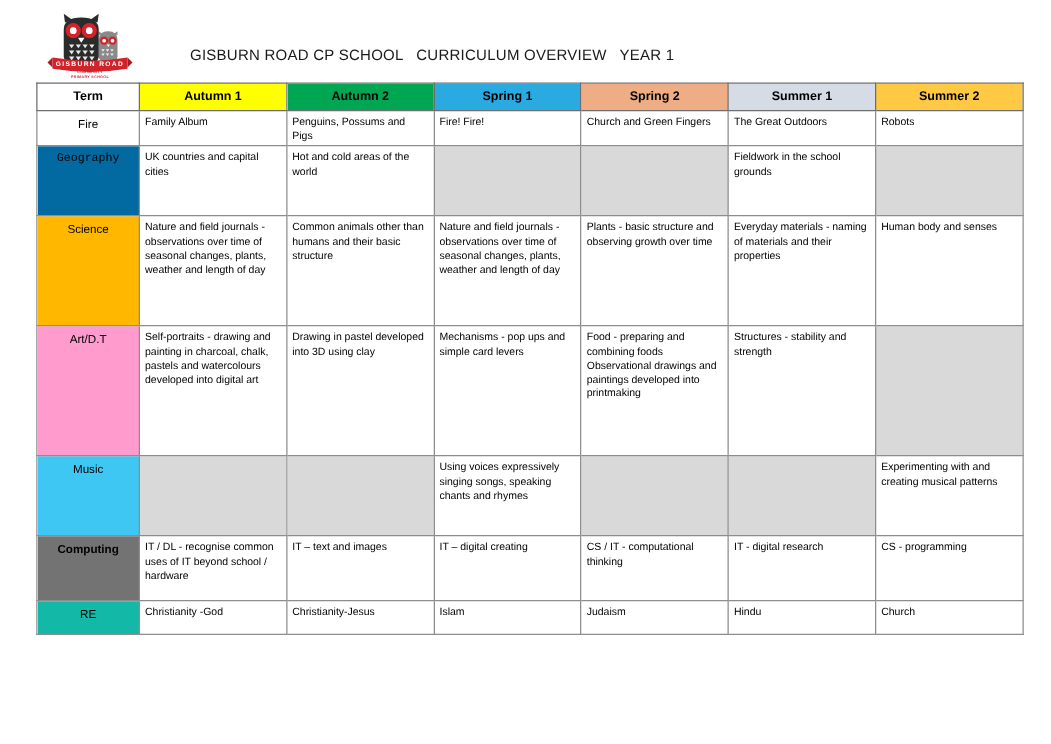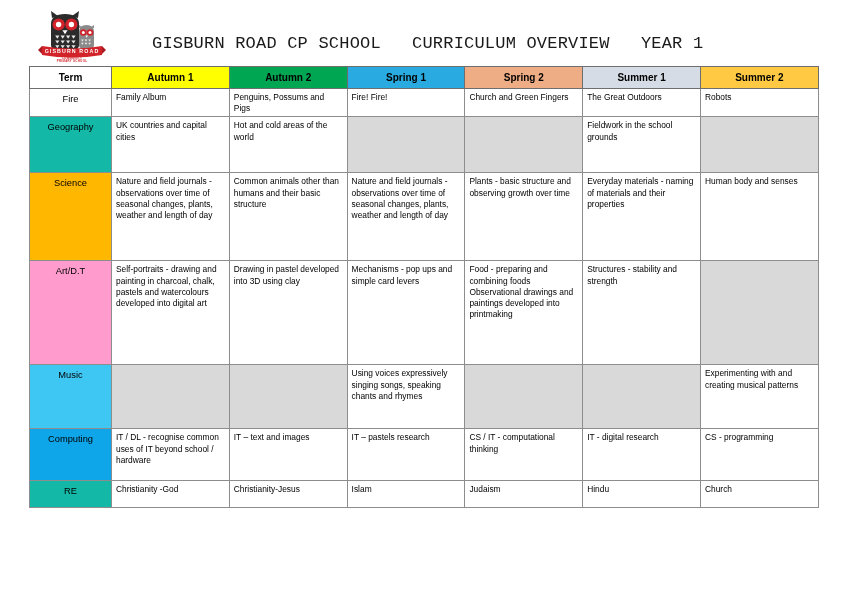--- a/index.html
+++ b/index.html
@@ -27,26 +27,26 @@
   .logo {
     width: 76px;
     height: 62px;
     position: relative;
     flex: 0 0 auto;
   }
   .logo svg { display: block; }
 
   .doc-title {
     margin-left: 42px;
-    font-size: 17px;
+    font-size: 12px;
     font-weight: 400;
     letter-spacing: 0.2px;
     white-space: pre;
     color: #1a1a1a;
-    font-family: Liberation Mono, monospace;
+    font-family: Liberation Sans, sans-serif;
     margin-top: 21px;
   }
 
   
   .curriculum-table {
     position: absolute;
     left: 29px;
     top: 66px;
     border-collapse: collapse;
     table-layout: fixed;
@@ -180,21 +180,21 @@
       <tr style="height: 20px;">
         <td class="row-label" style="background: rgb(255, 255, 255);">Fire</td>
         <td class="cell-filled">Family Album</td>
         <td class="cell-filled">Penguins, Possums and Pigs</td>
         <td class="cell-filled">Fire! Fire!</td>
         <td class="cell-filled">Church and Green Fingers</td>
         <td class="cell-filled">The Great Outdoors</td>
         <td class="cell-filled">Robots</td>
       </tr>
       <tr style="height: 56px;">
-        <td class="row-label" style="background: #14b8a6;">Geography</td>
+        <td class="row-label" style="background: #0369a1; font-family: Liberation Mono, monospace;">Geography</td>
         <td class="cell-filled">UK countries and capital cities</td>
         <td class="cell-filled">Hot and cold areas of the world</td>
         <td class="cell-empty" style="background: rgb(217, 217, 217);"></td>
         <td class="cell-empty" style="background: rgb(217, 217, 217);"></td>
         <td class="cell-filled">Fieldwork in the school grounds</td>
         <td class="cell-empty" style="background: rgb(217, 217, 217);"></td>
       </tr>
       <tr style="height: 88px;">
         <td class="row-label" style="background: rgb(255, 183, 0);">Science</td>
         <td class="cell-filled">Nature and field journals - observations over time of seasonal changes, plants, weather and length of day</td>
@@ -216,24 +216,24 @@
       <tr style="height: 64px;">
         <td class="row-label" style="background: rgb(63, 199, 244);">Music</td>
         <td class="cell-empty" style="background: rgb(217, 217, 217);"></td>
         <td class="cell-empty" style="background: rgb(217, 217, 217);"></td>
         <td class="cell-filled">Using voices expressively singing songs, speaking chants and rhymes</td>
         <td class="cell-empty" style="background: rgb(217, 217, 217);"></td>
         <td class="cell-empty" style="background: rgb(217, 217, 217);"></td>
         <td class="cell-filled">Experimenting with and creating musical patterns</td>
       </tr>
       <tr style="height: 52px;">
-        <td class="row-label" style="background: #0ea5e9;">Computing</td>
+        <td class="row-label" style="background: #737373; font-weight: bold;">Computing</td>
         <td class="cell-filled">IT / DL  - recognise common uses of IT beyond school / hardware</td>
         <td class="cell-filled">IT – text and images</td>
-        <td class="cell-filled">IT – pastels research</td>
+        <td class="cell-filled">IT – digital creating</td>
         <td class="cell-filled">CS / IT - computational thinking</td>
         <td class="cell-filled">IT - digital research</td>
         <td class="cell-filled">CS - programming</td>
       </tr>
       <tr style="height: 27px;">
         <td class="row-label" style="background: #14b8a6;">RE</td>
         <td class="cell-filled">Christianity -God</td>
         <td class="cell-filled">Christianity-Jesus</td>
         <td class="cell-filled">Islam</td>
         <td class="cell-filled">Judaism</td>

